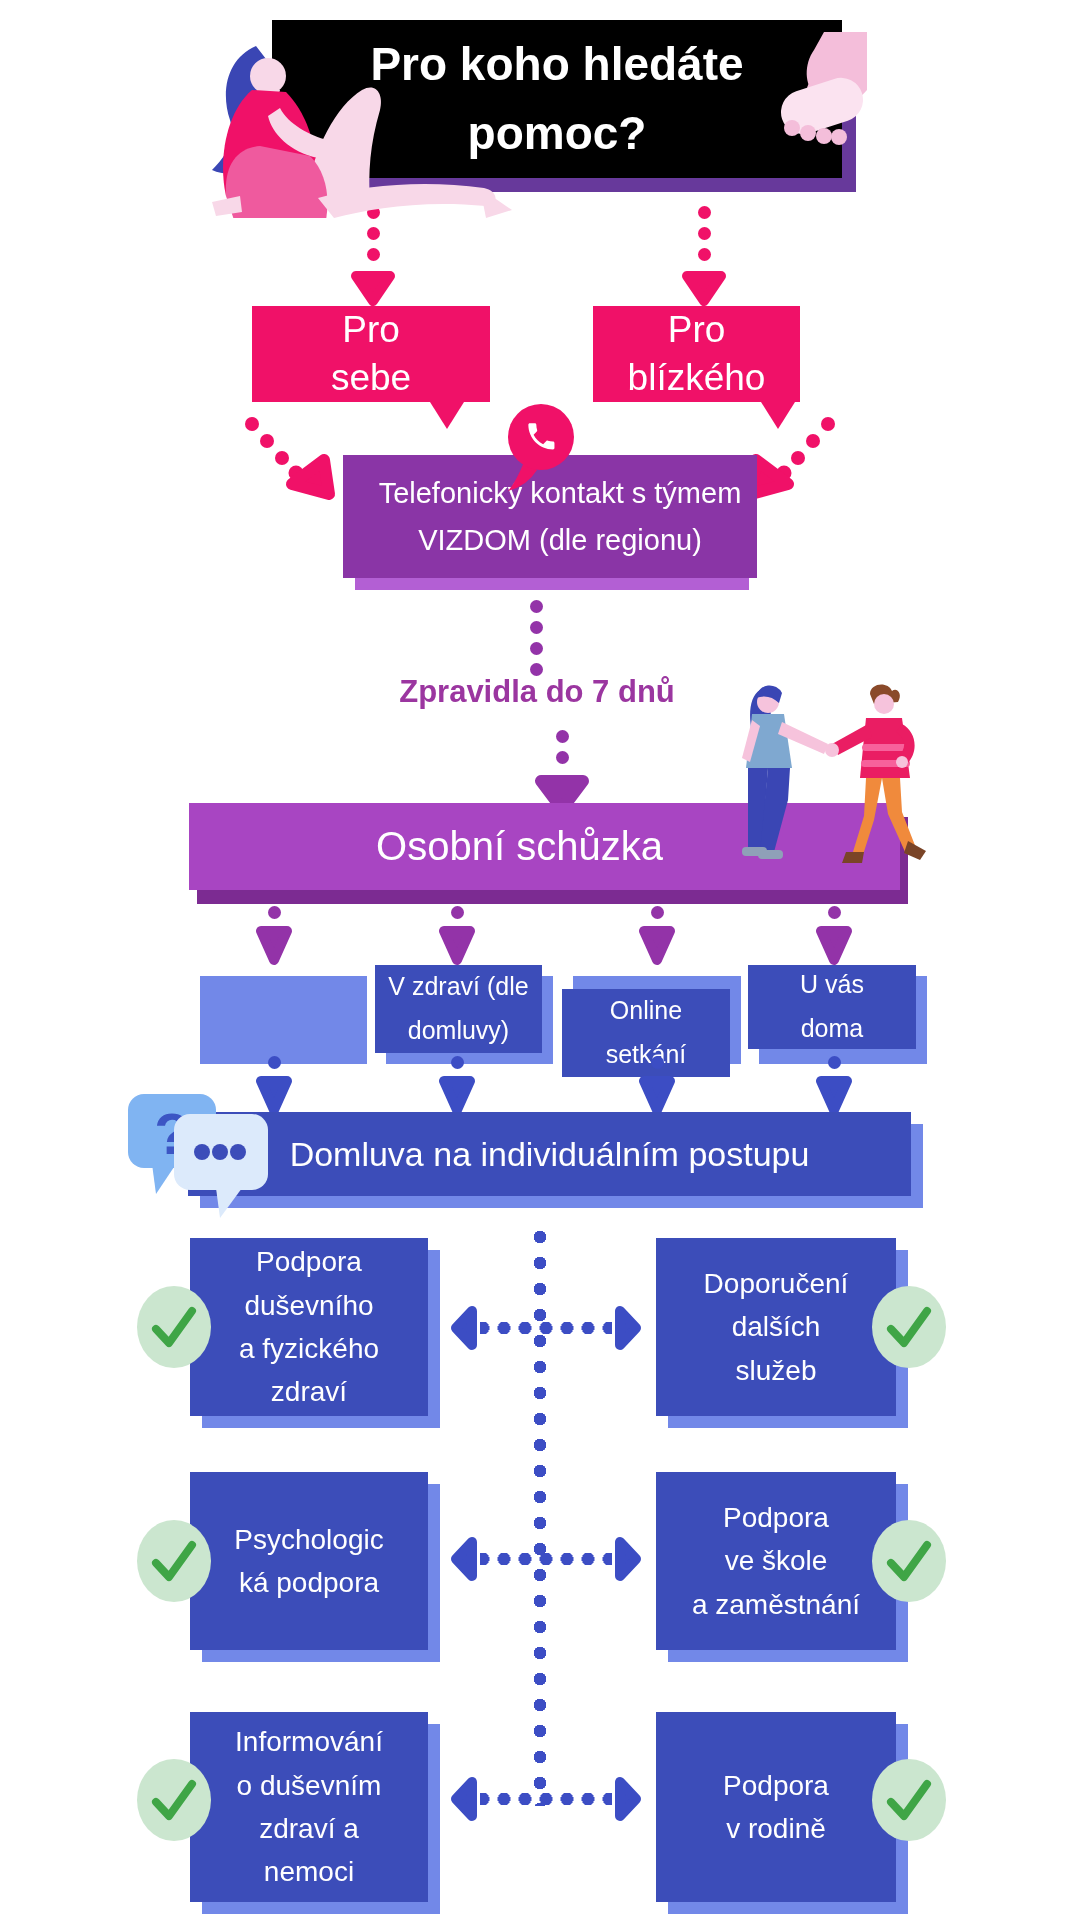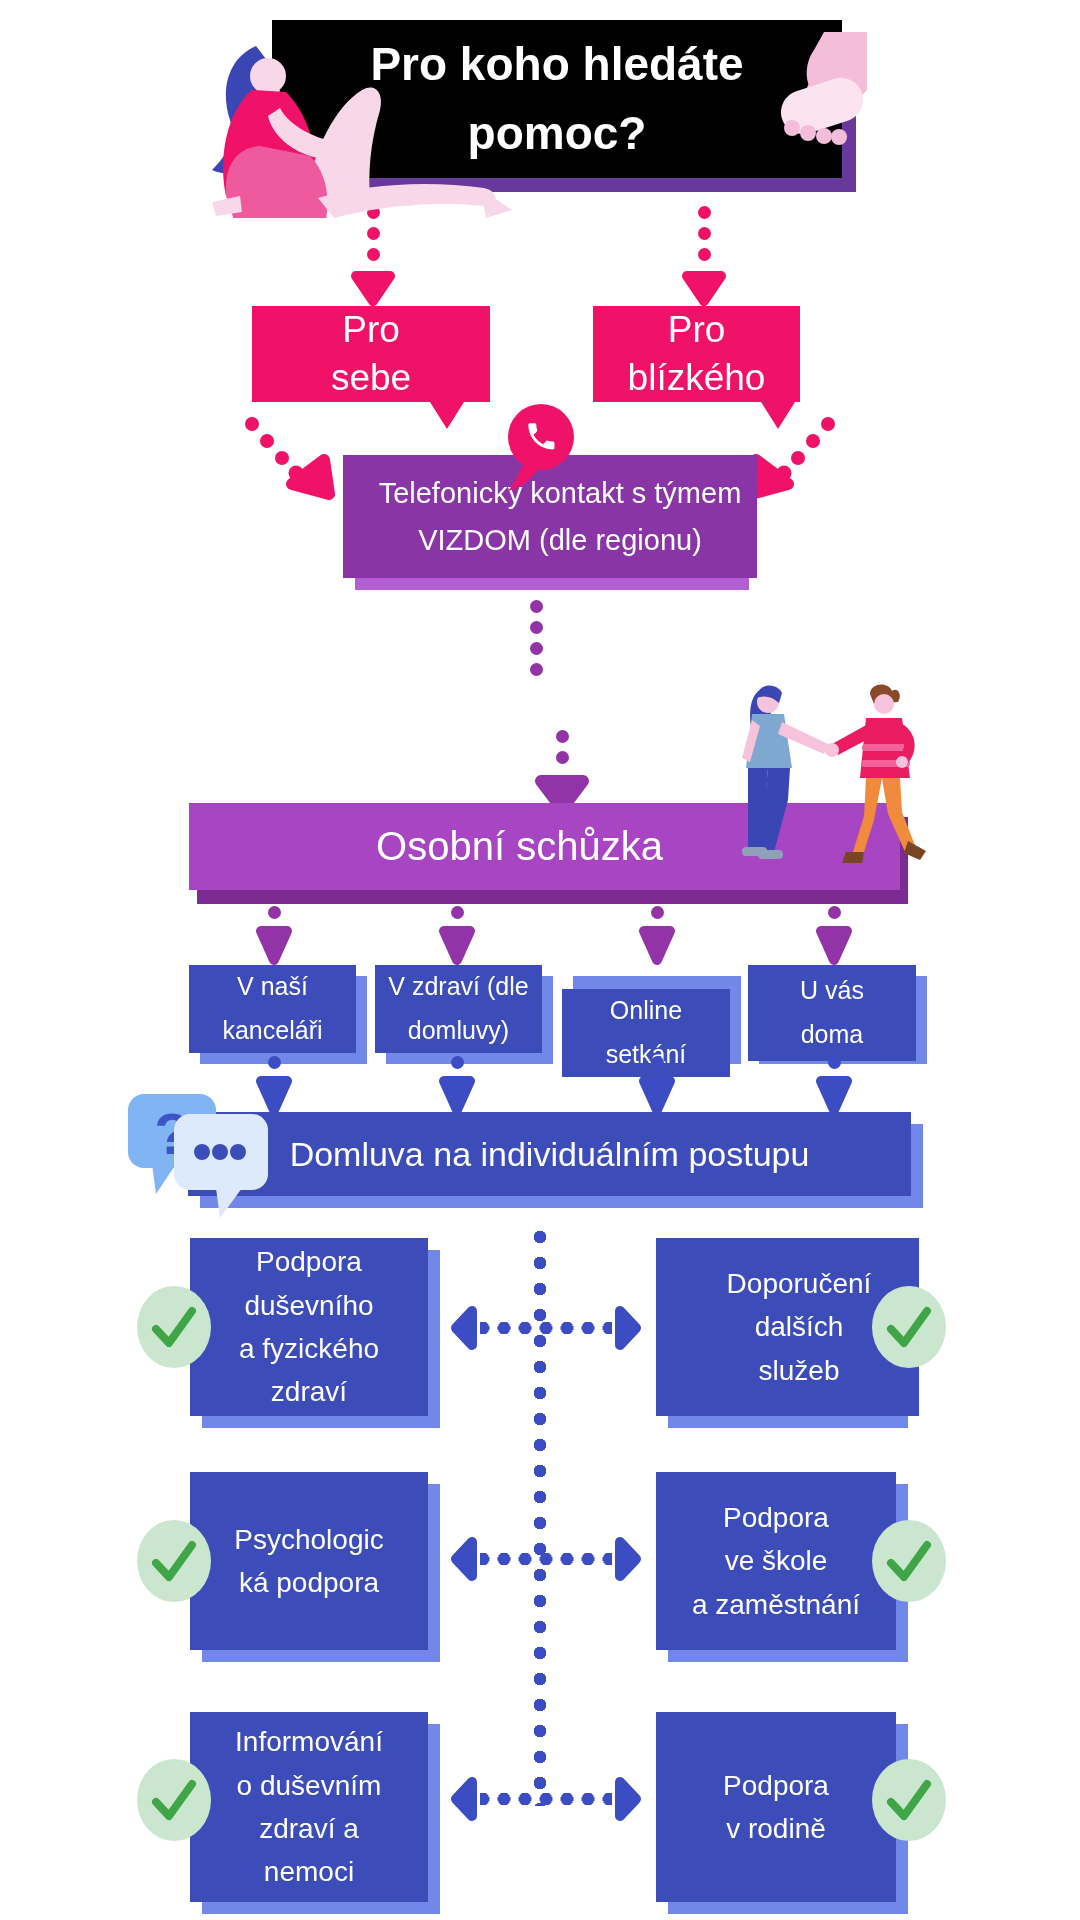--- a/index.html
+++ b/index.html
@@ -130,20 +130,23 @@
   <div class="abs pbox flexc white" style="left:343px;top:455px;width:394px;height:123px;">
     <div class="lines">Telefonický kontakt s týmem
 VIZDOM (dle regionu)</div>
   </div>
 
   <div class="abs varrow gap8" style="left:530px;top:592px;">
     <span class="dot dot13 purplebg"></span>
     <span class="dot dot13 purplebg"></span>
     <span class="dot dot13 purplebg"></span>
     <span class="dot dot13 purplebg"></span>
+  </div>
+  <div class="abs flexc waittext" style="left:300px;top:672px;width:474px;height:40px;">
+    <span>Zpravidla do 7 dnů</span>
   </div>
   <div class="abs varrow gap8" style="left:530px;top:722px;">
     <span class="dot dot13 purplebg"></span>
     <span class="dot dot13 purplebg"></span>
     <svg width="64" height="44" viewBox="0 0 64 44">
       <path d="M11 9 L53 9 L32 37 Z" fill="#9333A8" stroke="#9333A8" stroke-width="12" stroke-linejoin="round"></path>
     </svg>
   </div>
 
   <svg class="abs" style="left:712px;top:680px;z-index:4;" width="232" height="205" viewBox="0 0 232 205">
@@ -196,36 +199,32 @@
     </svg>
   </div>
   <div class="abs varrow" style="left:813px;top:906px;">
     <span class="dot dot13 purplebg"></span>
     <svg style="margin-top:5px" width="42" height="42" viewBox="0 0 42 42">
       <path d="M8 7 L34 7 L21 36 Z" fill="#9333A8" stroke="#9333A8" stroke-width="10" stroke-linejoin="round"></path>
     </svg>
   </div>
 
   <div class="abs bbox-shadow" style="left:200px;top:976px;width:167px;height:88px;"></div>
-  <div class="abs bbox flexc white" style="left:189px;top:965px;width:167px;height:88px;">
-    <div class="lines">V naší
-kanceláři</div>
-  </div>
   <div class="abs bbox-shadow" style="left:386px;top:976px;width:167px;height:88px;"></div>
   <div class="abs bbox flexc white" style="left:375px;top:965px;width:167px;height:88px;">
     <div class="lines">V zdraví (dle
 domluvy)</div>
   </div>
   <div class="abs bbox-shadow" style="left:573px;top:976px;width:168px;height:88px;"></div>
   <div class="abs bbox flexc white" style="left:562px;top:989px;width:168px;height:88px;">
     <div class="lines">Online
 setkání</div>
   </div>
   <div class="abs bbox-shadow" style="left:759px;top:976px;width:168px;height:88px;"></div>
-  <div class="abs bbox flexc white" style="left:748px;top:965px;width:168px;height:96px;">
+  <div class="abs bbox flexc white" style="left:748px;top:965px;width:168px;height:84px;">
     <div class="lines">U vás
 doma</div>
   </div>
 
   <div class="abs varrow" style="left:253px;top:1056px;">
     <span class="dot dot13 bluebg"></span>
     <svg style="margin-top:5px" width="42" height="42" viewBox="0 0 42 42">
       <path d="M8 7 L34 7 L21 36 Z" fill="#3C4DC4" stroke="#3C4DC4" stroke-width="10" stroke-linejoin="round"></path>
     </svg>
   </div>
@@ -299,21 +298,21 @@
   </div>
 
   <div class="abs bbox-shadow" style="left:202px;top:1250px;width:238px;height:178px;"></div>
   <div class="abs sbox flexc white" style="left:190px;top:1238px;width:238px;height:178px;">
     <div class="lines">Podpora
 duševního
 a fyzického
 zdraví</div>
   </div>
   <div class="abs bbox-shadow" style="left:668px;top:1250px;width:240px;height:178px;"></div>
-  <div class="abs sbox flexc white" style="left:656px;top:1238px;width:240px;height:178px;padding-left:23px;">
+  <div class="abs sbox flexc white" style="left:656px;top:1238px;width:240px;height:178px;">
     <div class="lines">Doporučení
 dalších
 služeb</div>
   </div>
 
   <div class="abs bbox-shadow" style="left:202px;top:1484px;width:238px;height:178px;"></div>
   <div class="abs sbox flexc white" style="left:190px;top:1472px;width:238px;height:178px;">
     <div class="lines">Psychologic
 ká podpora</div>
   </div>

